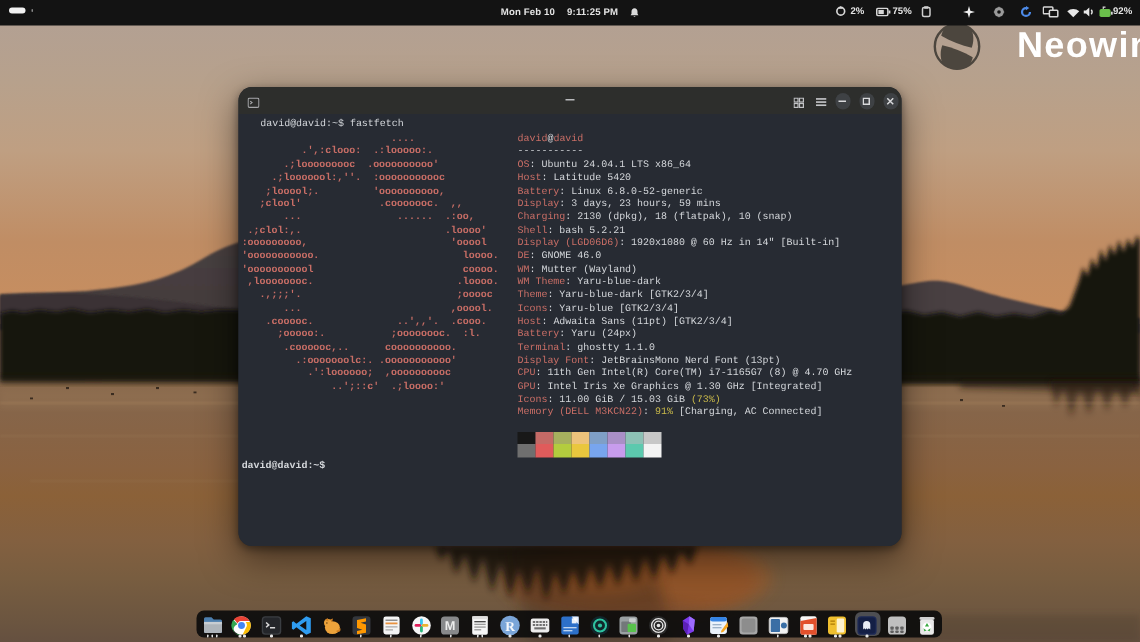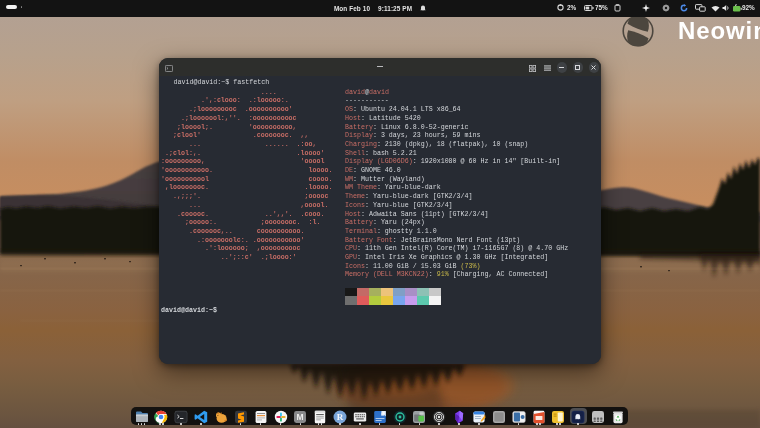--- a/index.html
+++ b/index.html
@@ -214,21 +214,21 @@
 <b>Shell</b>: bash 5.2.21
 <b>Display (LGD06D6)</b>: 1920x1080 @ 60 Hz in 14" [Built-in]
 <b>DE</b>: GNOME 46.0
 <b>WM</b>: Mutter (Wayland)
 <b>WM Theme</b>: Yaru-blue-dark
 <b>Theme</b>: Yaru-blue-dark [GTK2/3/4]
 <b>Icons</b>: Yaru-blue [GTK2/3/4]
 <b>Host</b>: Adwaita Sans (11pt) [GTK2/3/4]
 <b>Battery</b>: Yaru (24px)
 <b>Terminal</b>: ghostty 1.1.0
-<b>Battery Font</b>: JetBrainsMono Nerd Font (13pt)
+<b>Display Font</b>: JetBrainsMono Nerd Font (13pt)
 <b>CPU</b>: 11th Gen Intel(R) Core(TM) i7-1165G7 (8) @ 4.70 GHz
 <b>GPU</b>: Intel Iris Xe Graphics @ 1.30 GHz [Integrated]
 <b>Icons</b>: 11.00 GiB / 15.03 GiB <span class="y">(73%)</span>
 <b>Memory (DELL M3KCN22)</b>: <span class="y">91%</span> [Charging, AC Connected]</div>
 <div id="palette">
 <div class="prow">
           <div class="pc" style="background:#181818"></div>
           <div class="pc" style="background:#c46a66"></div>
           <div class="pc" style="background:#a6b05e"></div>
           <div class="pc" style="background:#edc37b"></div>

